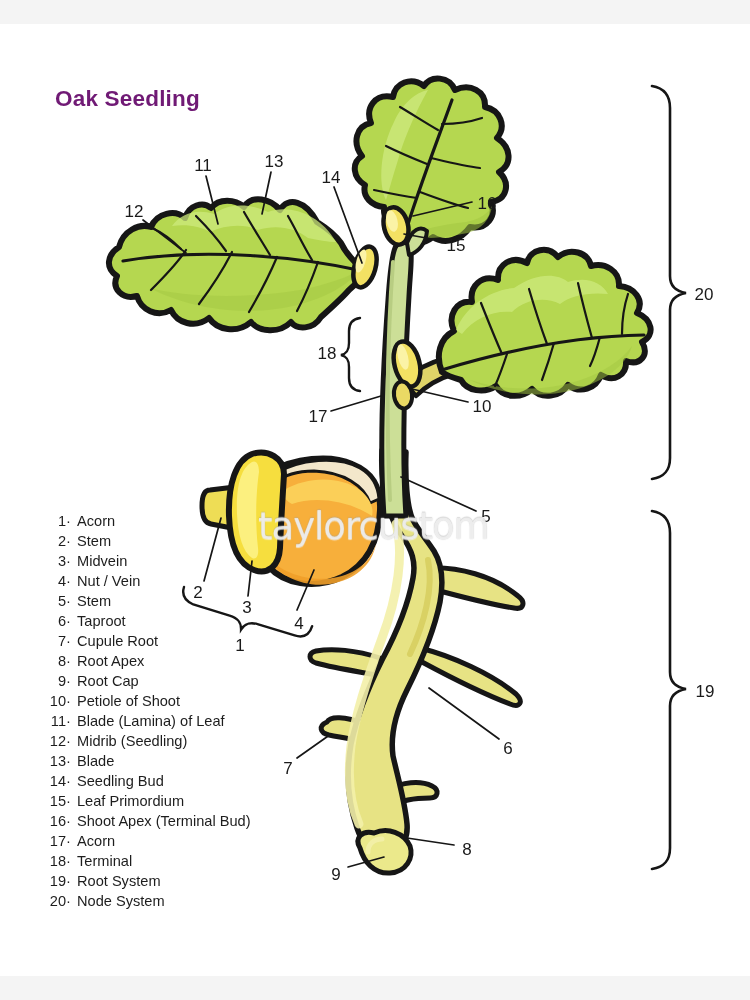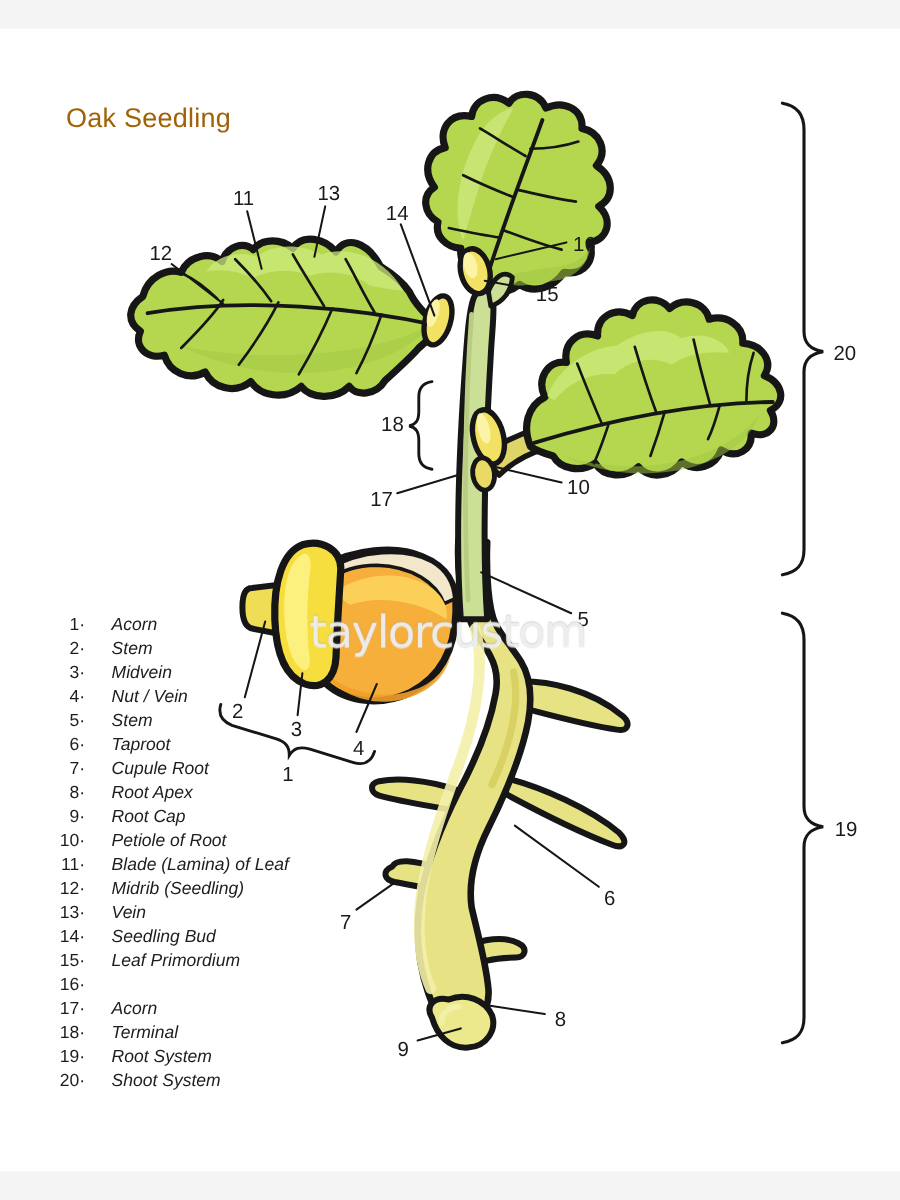--- a/index.html
+++ b/index.html
@@ -2,27 +2,27 @@
 <html><head>
 <meta charset="utf-8">
 <style>
   html,body{margin:0;padding:0;}
   #page{position:relative;width:750px;height:1000px;background:#ffffff;overflow:hidden;
         font-family:"Liberation Sans", sans-serif;}
   .band{position:absolute;left:0;width:750px;height:24px;background:#f4f4f4;}
   #band-top{top:0;}
   #band-bottom{bottom:0;}
   #art{position:absolute;left:0;top:0;}
-  #title{position:absolute;left:55px;top:86px;font-size:22.5px;font-weight:normal;color:#a16207;
+  #title{position:absolute;left:55px;top:86px;font-size:22.5px;font-weight:bold;color:#701a75;
          letter-spacing:.2px;}
   #legend{position:absolute;left:40px;top:511px;color:#1d1d1d;}
   .lrow{display:flex;align-items:center;height:20px;font-size:14.6px;line-height:20px;}
   .ln{display:inline-block;width:26px;text-align:right;}
   .ls{display:inline-block;width:7px;text-align:left;}
-  .ll{display:inline-block;margin-left:20px;white-space:nowrap;font-style:italic;}
+  .ll{display:inline-block;margin-left:4px;white-space:nowrap;}
   #watermark{position:absolute;left:258px;top:505px;width:250px;font-size:37px;font-weight:normal;
              letter-spacing:-1px;color:rgba(253,253,253,0.72);
              text-shadow:0 0 1px rgba(150,150,150,.55),0 1px 1px rgba(255,255,255,.65),0 -1px 1px rgba(170,170,170,.35);
              font-family:"DejaVu Sans", sans-serif;user-select:none;}
   svg text.callout{font-family:"Liberation Sans", sans-serif;font-size:17px;fill:#1a1a1a;}
 </style>
 </head>
 <body>
 
 <div id="page">
@@ -276,67 +276,68 @@
         <span class="ll">Root Apex</span>
       </div>
     <div class="lrow">
         <span class="ln">9</span>
         <span class="ls">·</span>
         <span class="ll">Root Cap</span>
       </div>
     <div class="lrow">
         <span class="ln">10</span>
         <span class="ls">·</span>
-        <span class="ll">Petiole of Root</span>
+        <span class="ll">Petiole of Shoot</span>
       </div>
     <div class="lrow">
         <span class="ln">11</span>
         <span class="ls">·</span>
         <span class="ll">Blade (Lamina) of Leaf</span>
       </div>
     <div class="lrow">
         <span class="ln">12</span>
         <span class="ls">·</span>
         <span class="ll">Midrib (Seedling)</span>
       </div>
     <div class="lrow">
         <span class="ln">13</span>
         <span class="ls">·</span>
-        <span class="ll">Vein</span>
+        <span class="ll">Blade</span>
       </div>
     <div class="lrow">
         <span class="ln">14</span>
         <span class="ls">·</span>
         <span class="ll">Seedling Bud</span>
       </div>
     <div class="lrow">
         <span class="ln">15</span>
         <span class="ls">·</span>
         <span class="ll">Leaf Primordium</span>
       </div>
     <div class="lrow">
         <span class="ln">16</span>
         <span class="ls">·</span>
+        <span class="ll">Shoot Apex (Terminal Bud)</span>
       </div>
     <div class="lrow">
         <span class="ln">17</span>
         <span class="ls">·</span>
         <span class="ll">Acorn</span>
       </div>
     <div class="lrow">
         <span class="ln">18</span>
         <span class="ls">·</span>
         <span class="ll">Terminal</span>
       </div>
     <div class="lrow">
         <span class="ln">19</span>
         <span class="ls">·</span>
         <span class="ll">Root System</span>
       </div>
     <div class="lrow">
         <span class="ln">20</span>
         <span class="ls">·</span>
-        <span class="ll">Shoot System</span>
+        <span class="ll">Node System</span>
       </div>
   </div>
 
   <div id="watermark">taylorcustom</div>
 </div>
 
 </body></html>

